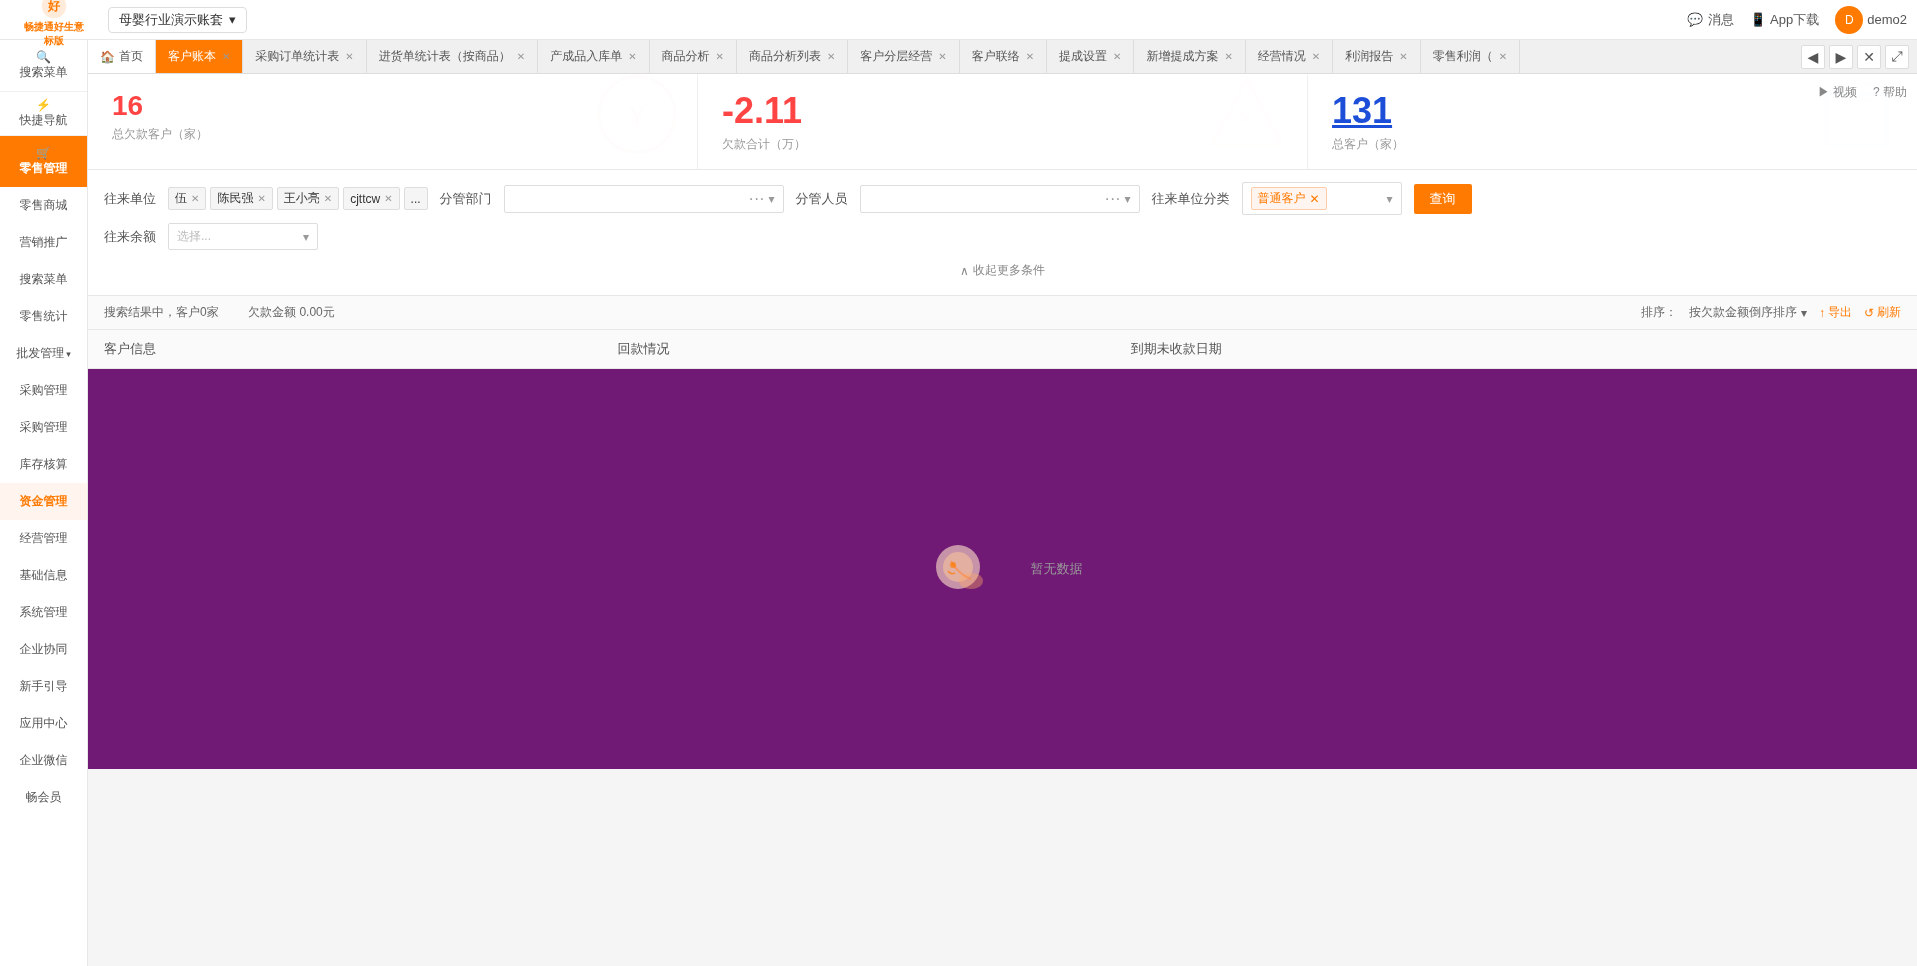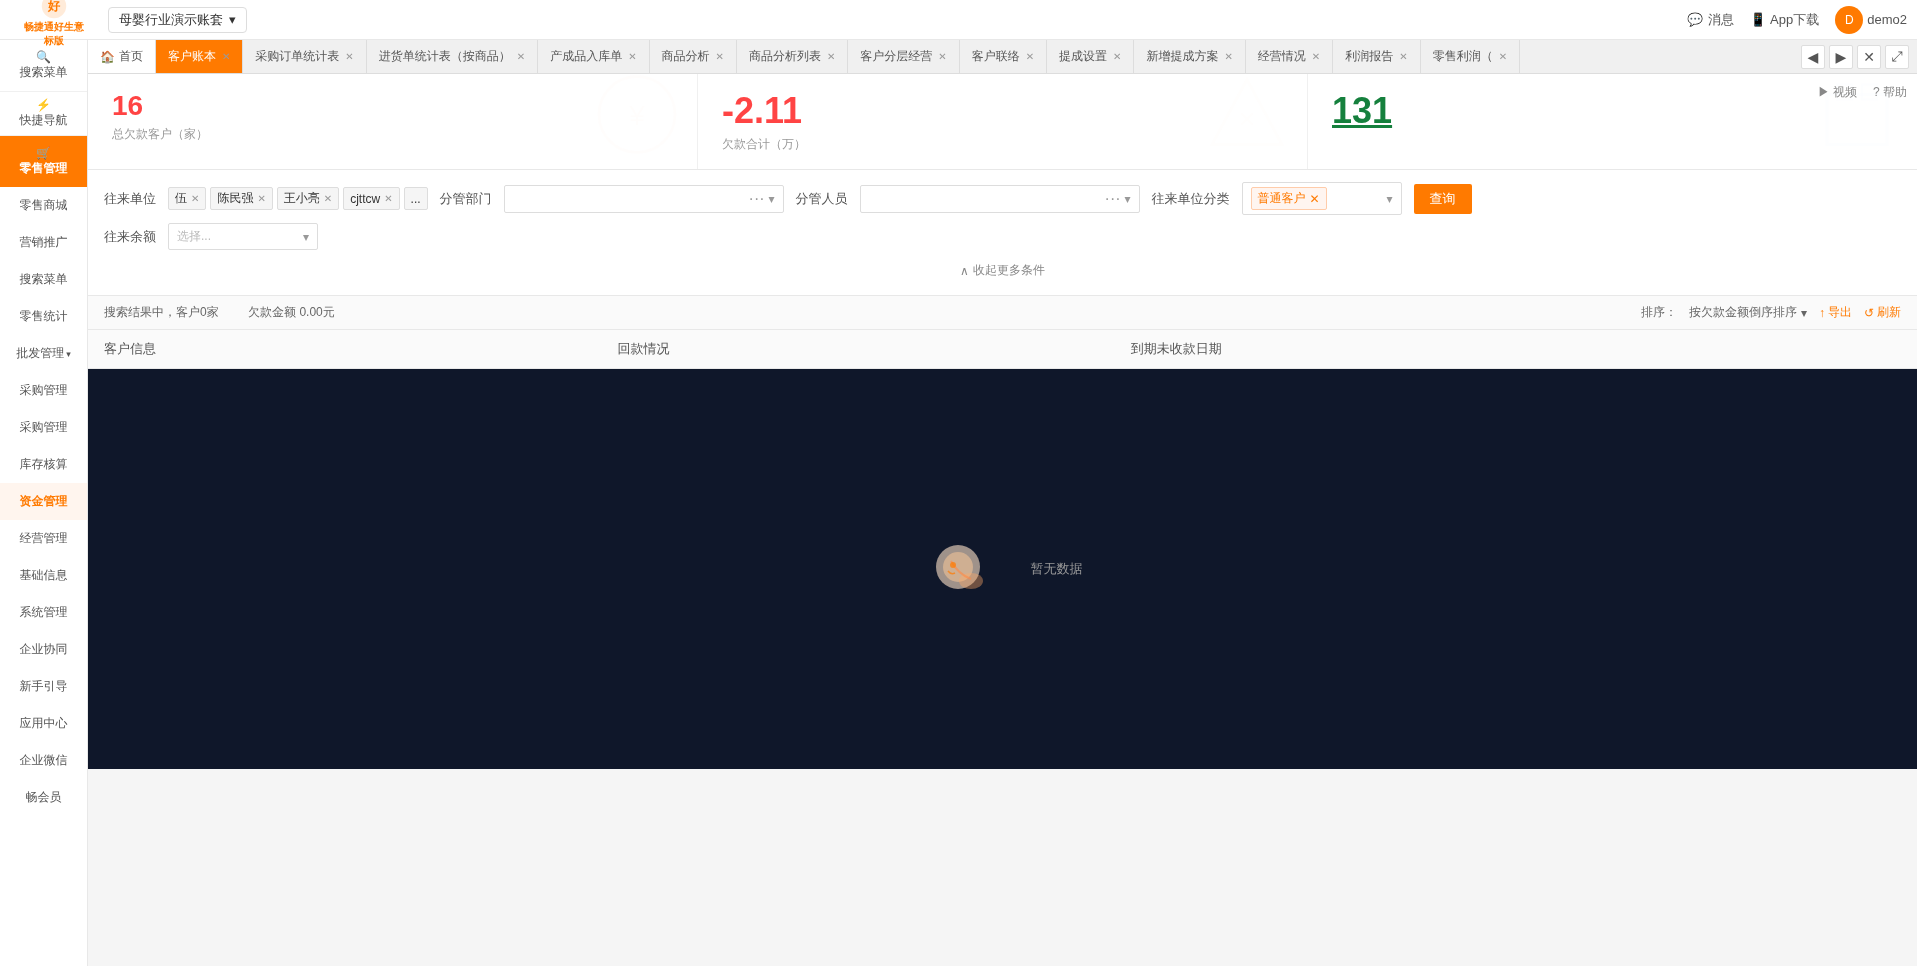--- a/index.html
+++ b/index.html
@@ -359,21 +359,21 @@
       display: flex;
       align-items: center;
       gap: 3px;
       cursor: pointer;
       color: #ff7a00;
     }
 
     
     .data-table {
       width: 100%;
-      background: #0f172a;
+      background: #701a75;
     }
     .table-header {
       display: grid;
       grid-template-columns: 2fr 2fr 1.5fr 1.5fr;
       padding: 10px 16px;
       background: #fafafa;
       border-bottom: 1px solid #e8e8e8;
       font-size: 13px;
       color: #555;
       font-weight: normal;
@@ -601,21 +601,22 @@
 
         <div class="stat-card" style="position:relative;">
 
           <div class="stat-bg-icon">
             <svg width="80" height="80" viewBox="0 0 80 80">
               <rect x="10" y="20" width="60" height="50" fill="none" stroke="#aad4f5" stroke-width="3" opacity="0.3"></rect>
               <rect x="20" y="10" width="15" height="15" fill="none" stroke="#aad4f5" stroke-width="2" opacity="0.3"></rect>
               <rect x="45" y="10" width="15" height="15" fill="none" stroke="#aad4f5" stroke-width="2" opacity="0.3"></rect>
             </svg>
           </div>
-          <div class="stat-number black" style="color:#15803d;font-size:36px;font-weight:bold;text-decoration:underline;">131</div>
+          <div class="stat-number black" style="color:#1d4ed8;font-size:36px;font-weight:bold;text-decoration:underline;">131</div>
+          <div class="stat-label">总客户（家）</div>
           <div class="stat-actions">
             <span class="stat-action-btn">
               ▶ <span>视频</span>
             </span>
             <span class="stat-action-btn" style="margin-left:8px;">
               ? <span>帮助</span>
             </span>
           </div>
         </div>
       </div>

